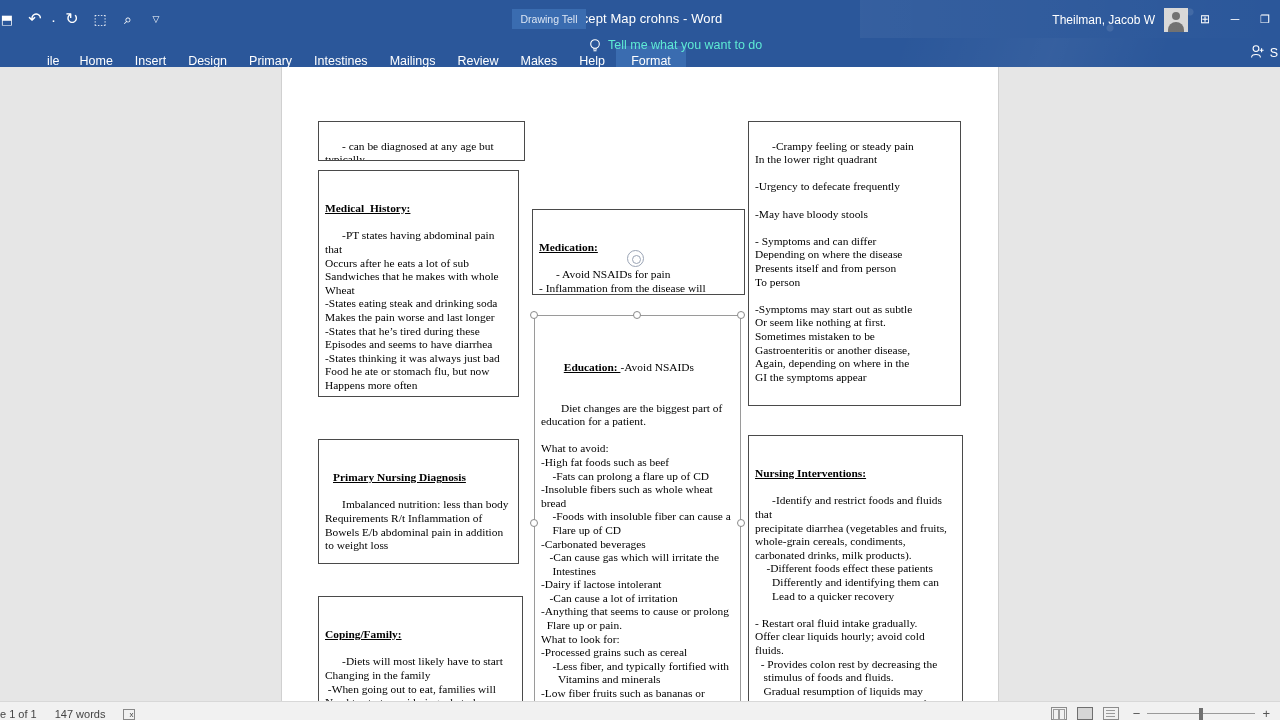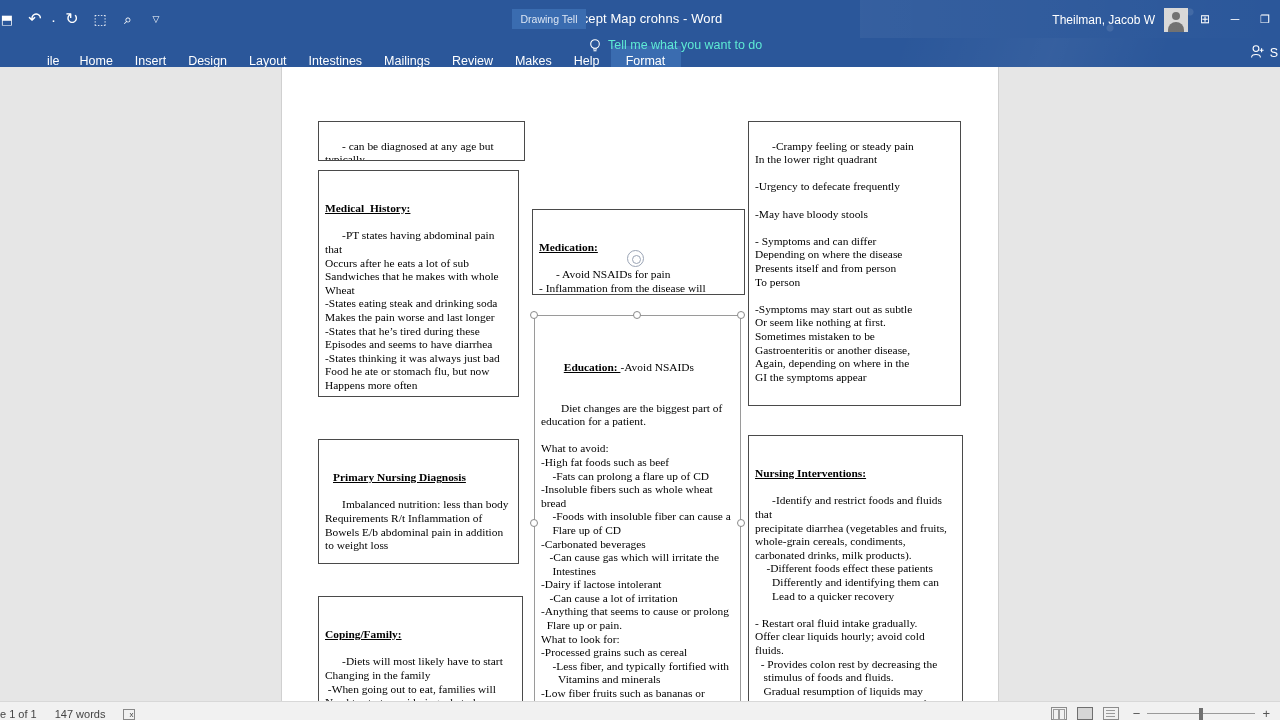--- a/index.html
+++ b/index.html
@@ -178,21 +178,21 @@
     <div class="wctrl" style="font-size:11px">❐</div>
   </div>
 </div>
 
 <div class="ribbon">
   <div class="tabs">
     <div class="tab filetab">ile</div>
     <div class="tab">Home</div>
     <div class="tab">Insert</div>
     <div class="tab">Design</div>
-    <div class="tab">Layout</div>
+    <div class="tab">Primary</div>
     <div class="tab">Intestines</div>
     <div class="tab">Mailings</div>
     <div class="tab">Review</div>
     <div class="tab">Makes</div>
     <div class="tab">Help</div>
     <div class="tab active" style="width:70px;justify-content:center">Format</div>
   </div>
 
   <div class="tellme">
     <span class="bulb">

